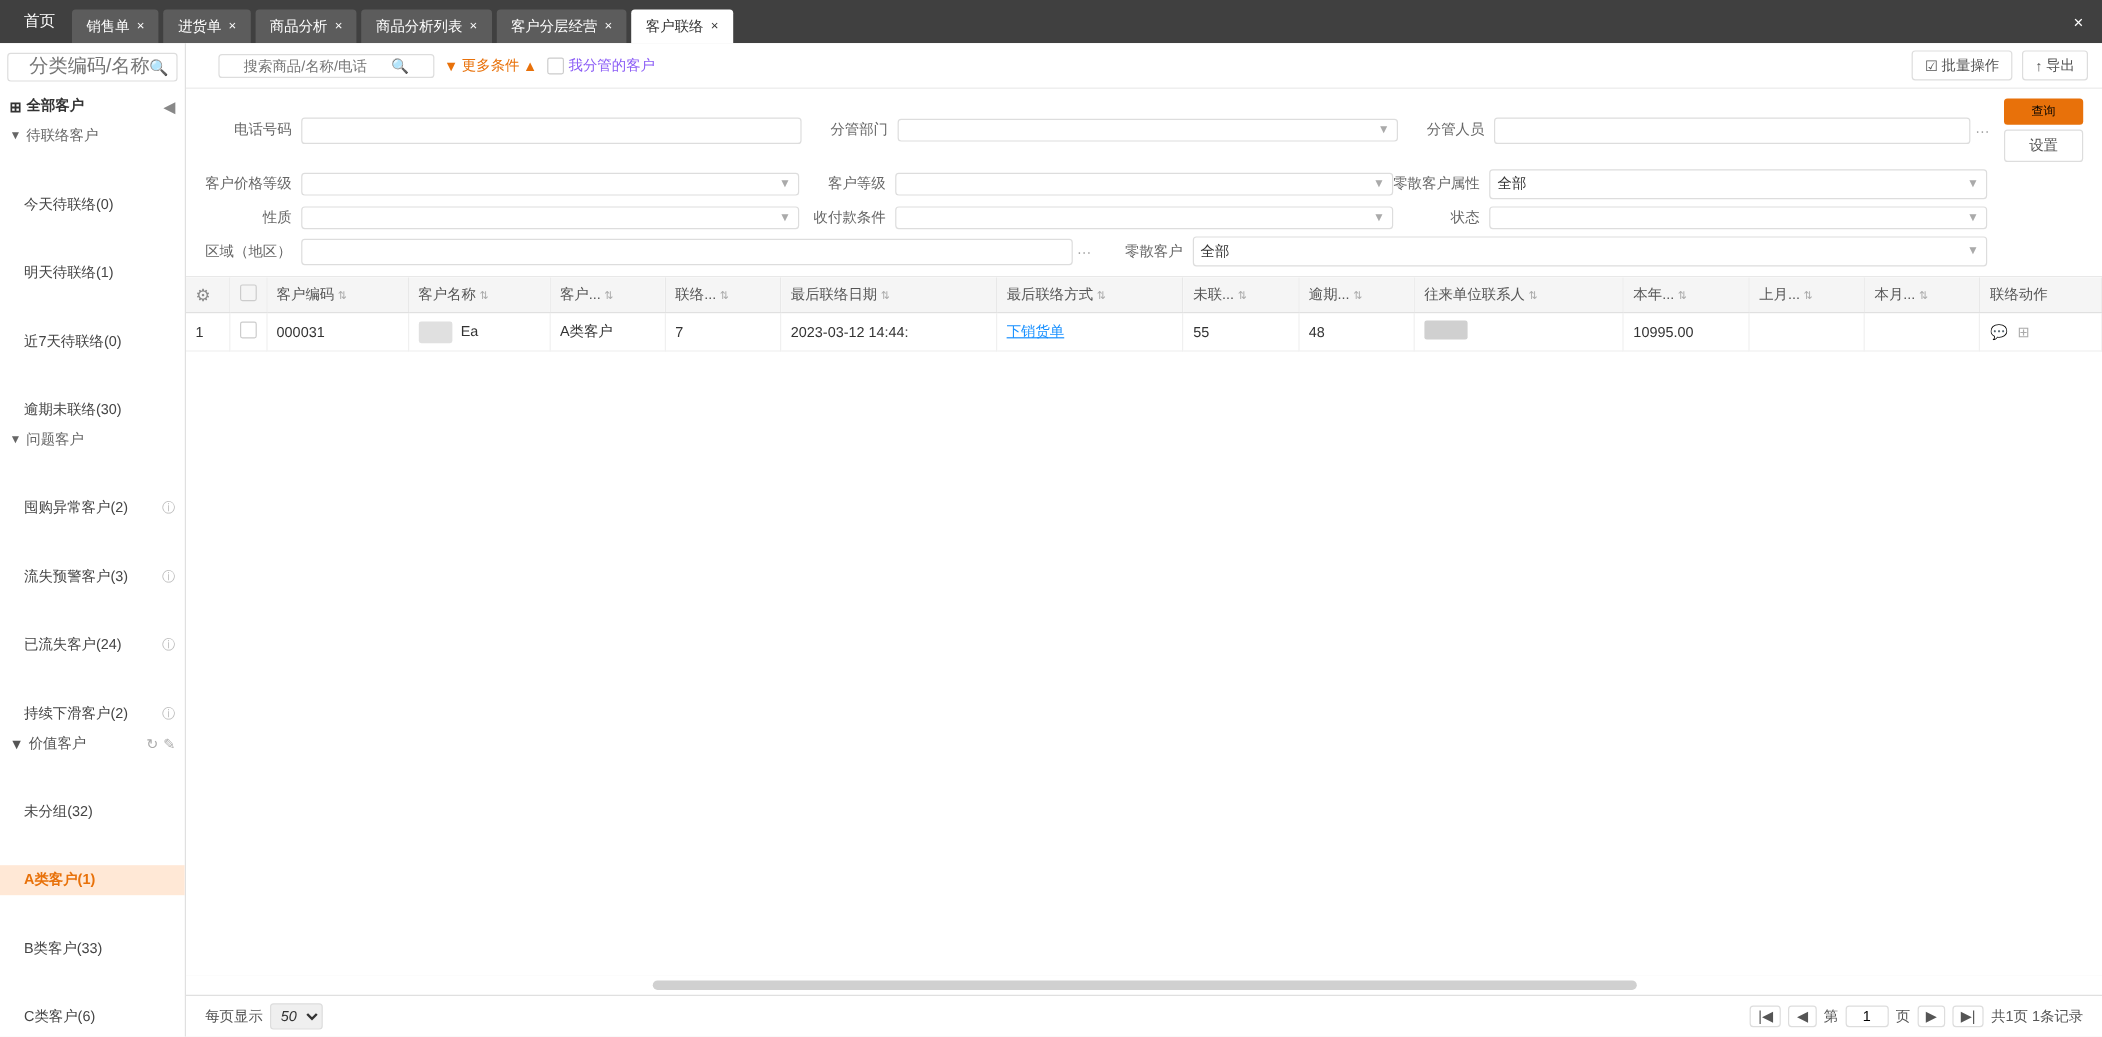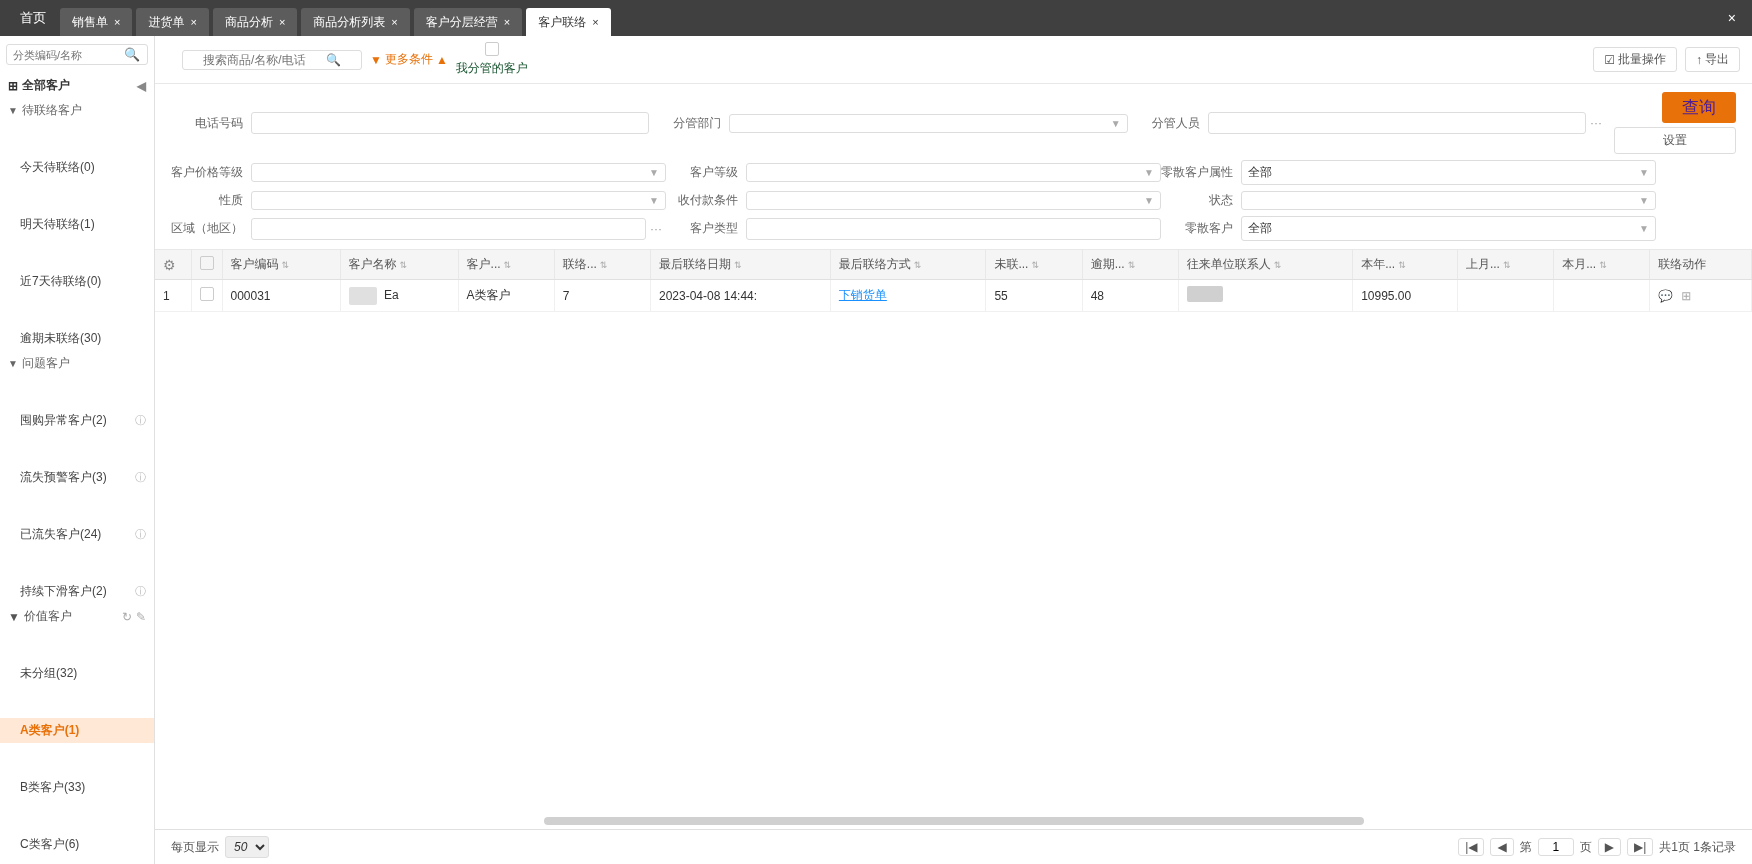--- a/index.html
+++ b/index.html
@@ -32,21 +32,21 @@
 
     
     .sidebar {
       width: 155px; background: #fff; border-right: 1px solid #e0e0e0; overflow-y: auto;
       flex-shrink: 0;
     }
     .sidebar-search {
       display: flex; align-items: center; margin: 8px 6px; border: 1px solid #ddd; border-radius: 3px; padding: 2px 6px;
     }
     .sidebar-search input {
-      border: none; outline: none; font-size: 11px; width: 100%; color: #666;
+      border: none; outline: none; font-size: 16px; width: 100%; color: #666; text-align: right;
     }
     .sidebar-search .search-icon { color: #aaa; font-size: 13px; }
 
     .sidebar-header {
       display: flex; align-items: center; justify-content: space-between;
       padding: 4px 8px; font-weight: bold; font-size: 13px; color: #333; cursor: pointer;
     }
     .sidebar-collapse-icon { color: #888; cursor: pointer; }
 
     .sidebar-group-title {
@@ -80,21 +80,21 @@
     .filter-search {
       display: flex; align-items: center; border: 1px solid #ddd; border-radius: 3px; padding: 2px 20px;
       width: 180px;
       margin-left: 15px;
     }
     .filter-search input { border: none; outline: none; font-size: 12px; width: 100%; }
     .filter-search .s-icon { color: #aaa; }
     .more-filter-btn {
       display: flex; align-items: center; gap: 3px; color: #e8710a; cursor: pointer; font-size: 12px;
     }
-    .my-customers-check { display: flex; align-items: center; gap: 4px; color: #14532d; cursor: pointer; font-size: 12px; flex-direction: column; }
+    .my-customers-check { display: flex; align-items: center; gap: 4px; color: #8b5cf6; cursor: pointer; font-size: 12px; }
     .spacer { flex: 1; }
     .batch-op-btn, .export-btn {
       display: flex; align-items: center; gap: 3px; color: #555; cursor: pointer; font-size: 12px;
       border: 1px solid #ddd; padding: 3px 10px; border-radius: 3px; background: #fff;
     }
 
     
     .adv-filter {
       background: #fff; border-bottom: 1px solid #e8e8e8; padding: 8px 16px;
     }
@@ -114,22 +114,22 @@
     .filter-select {
       flex: 1; border: 1px solid #ddd; border-radius: 3px; padding: 3px 6px; font-size: 12px;
       color: #333; outline: none; background: #fff; display: flex; align-items: center;
       justify-content: space-between; cursor: pointer; min-width: 0;
     }
     .filter-select .chevron { color: #aaa; font-size: 10px; }
     .filter-dots { color: #999; cursor: pointer; padding: 0 4px; }
 
     .action-btns { display: flex; flex-direction: column; gap: 4px; padding-left: 8px; }
     .query-btn {
-      background: #e8710a; color: #4c1d95; border: none; border-radius: 3px; padding: 4px 20px;
-      cursor: pointer; font-size: 17px; margin-left: 48px;
+      background: #e8710a; color: #000000; border: none; border-radius: 3px; padding: 4px 20px;
+      cursor: pointer; font-size: 10px;
     }
     .settings-btn {
       background: #fff; color: #555; border: 1px solid #ddd; border-radius: 3px; padding: 4px 20px;
       cursor: pointer; font-size: 12px;
     }
 
     
     .table-area { flex: 1; overflow: auto; background: #fff; margin: 0; }
     .data-table { width: 100%; border-collapse: collapse; font-size: 12px; }
     .data-table th {
@@ -387,24 +387,20 @@
           </div>
         </div>
         <div style="width:80px;"></div>
       </div>
 
       <div class="filter-row" style="margin-bottom:0;">
         <div class="filter-field">
           <span class="filter-label">区域（地区）</span>
           <input class="filter-input" type="text" value="" style="flex: 1 1 0%;">
           <span class="filter-dots">···</span>
-        </div>
-        <div class="filter-field">
-          <span class="filter-label">客户类型</span>
-          <input class="filter-input" type="text" value="" style="">
         </div>
         <div class="filter-field">
           <span class="filter-label">零散客户</span>
           <div class="filter-select">
             <span>全部</span>
             <span class="chevron">▼</span>
           </div>
         </div>
         <div style="width:80px;"></div>
       </div>
@@ -503,21 +499,21 @@
             <td>
               <span class="checkbox"></span>
             </td>
             <td>000031</td>
             <td>
               <span style="background:#e0e0e0;display:inline-block;width:28px;height:18px;border-radius:2px;margin-right:4px;vertical-align:middle;"></span>
               <span>Ea</span>
             </td>
             <td>A类客户</td>
             <td>7</td>
-            <td>2023-04-08 14:44:</td>
+            <td>2023-03-12 14:44:</td>
             <td>
               <span class="action-link">下销货单</span>
             </td>
             <td>55</td>
             <td>48</td>
             <td>
               <span style="background:#d0d0d0;display:inline-block;width:36px;height:16px;border-radius:2px;"></span>
             </td>
             <td>10995.00</td>
             <td></td>

